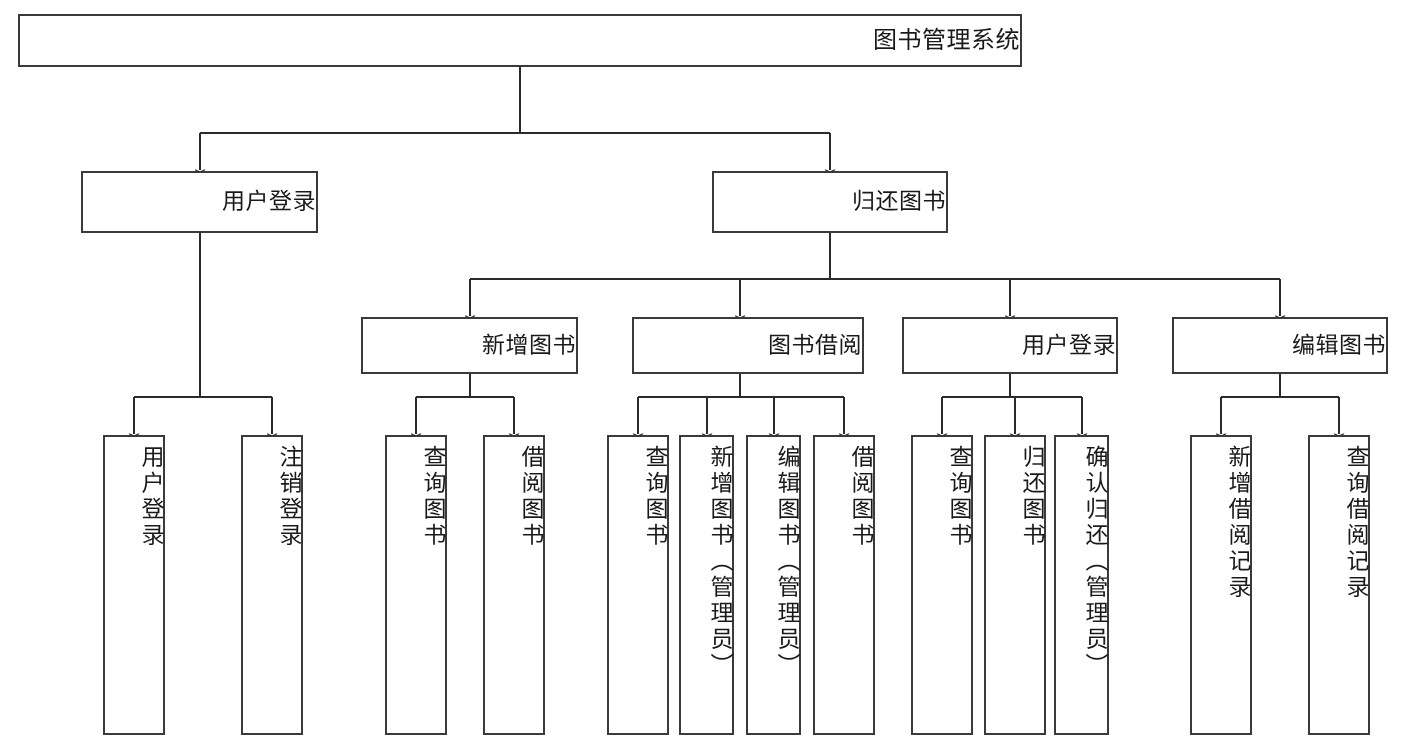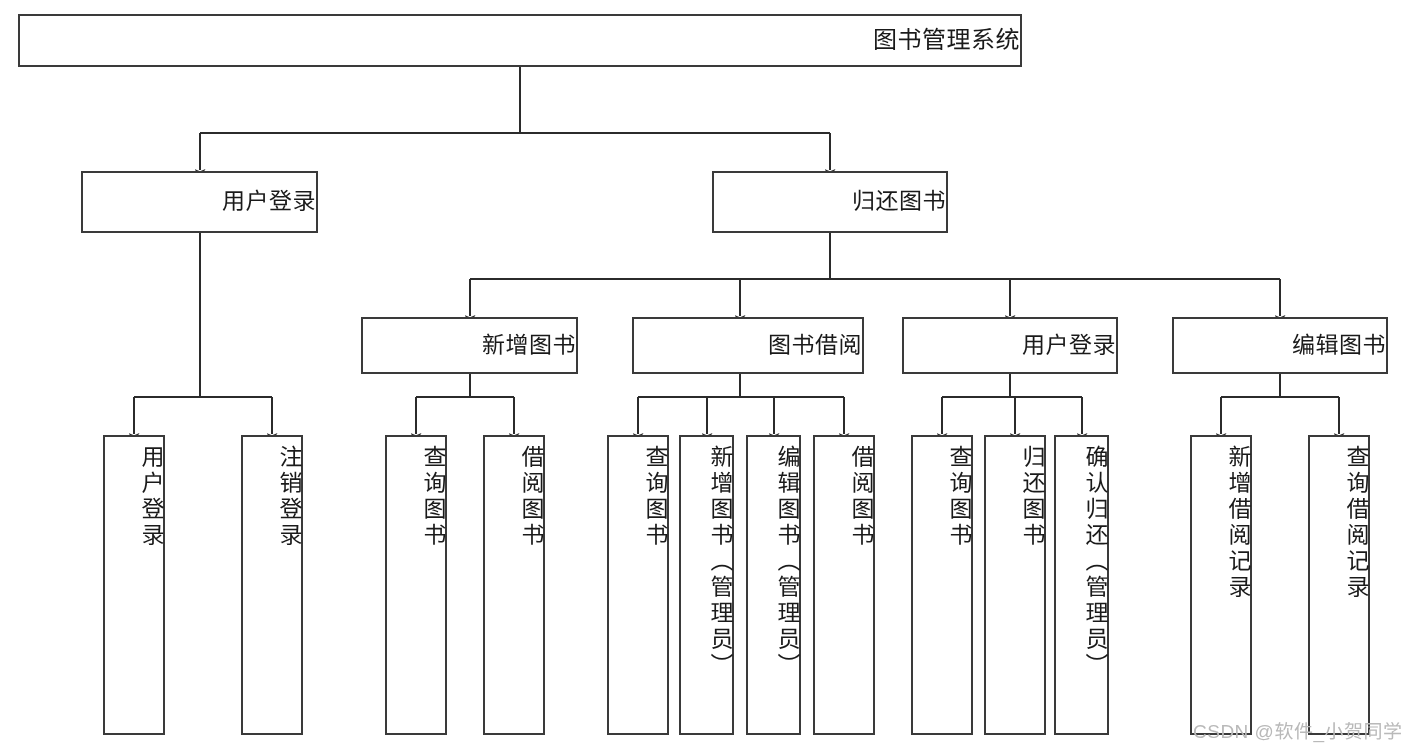--- a/index.html
+++ b/index.html
@@ -195,15 +195,14 @@
         <span class="node-label">确认归还（管理员）</span>
       </div>
       <div class="node vert" style="left: 1190px; top: 435px; width: 62px; height: 300px;">
         <span class="node-label">新增借阅记录</span>
       </div>
       <div class="node vert" style="left: 1308px; top: 435px; width: 62px; height: 300px;">
         <span class="node-label">查询借阅记录</span>
       </div>
     </div>
 
-  <div id="watermark" style="left: 1193px; top: 716px;">CSDN @软件_小贺同学</div>
 
 </div>
 
 </body></html>

